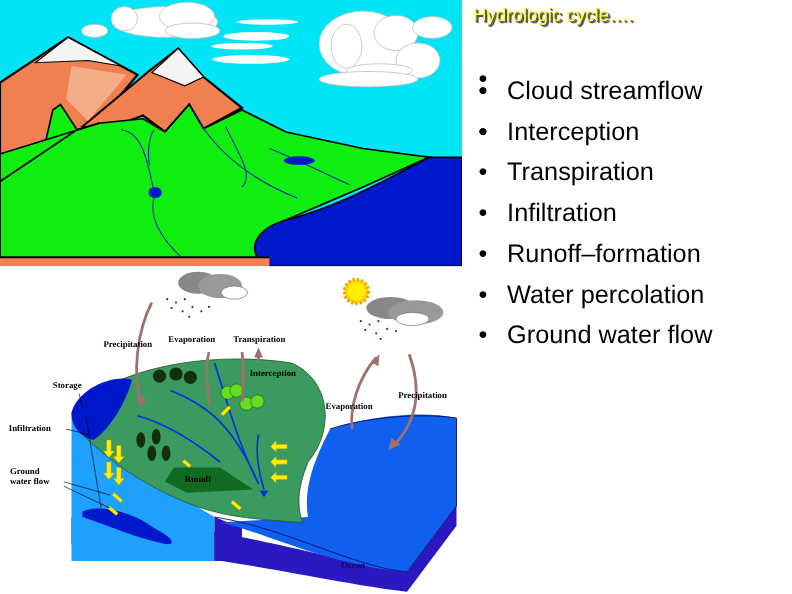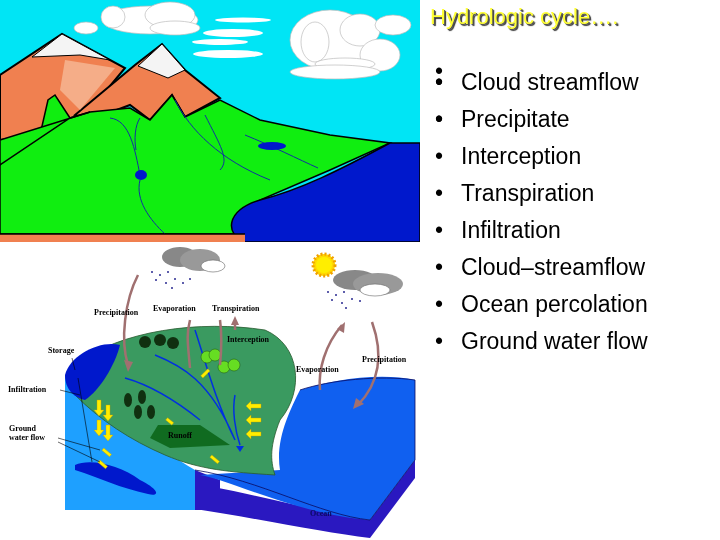--- a/index.html
+++ b/index.html
@@ -1,19 +1,19 @@
 <!DOCTYPE html>
 <html><head>
 <meta charset="utf-8">
 <style>
   html, body { margin:0; padding:0; }
   body { width:720px; height:540px; background:#ffffff; position:relative; overflow:hidden; font-family:"Liberation Sans", sans-serif; }
   .top-illustration { position:absolute; left:0; top:0; width:420px; height:242px; }
   .bottom-diagram { position:absolute; left:0; top:242px; width:420px; height:298px; }
-  .title { position:absolute; left:430px; top:4px; font-size:22px; color:#ffff33; text-shadow:1px 1px 0 #555, 2px 2px 1px #333; white-space:nowrap; }
+  .title { position:absolute; left:430px; top:4px; font-size:17px; color:#ffff33; text-shadow:1px 1px 0 #555, 2px 2px 1px #333; white-space:nowrap; }
   .bullets { position:absolute; left:433px; top:58px; margin:0; padding:0; list-style:none; width:287px; }
   .bullets li { position:relative; padding-left:28px; font-size:23px; line-height:26px; color:#000; margin-bottom:11px; }
   .bullets li .bullet { position:absolute; left:2px; top:0; }
   .lbl { font-family:"Liberation Serif", serif; font-weight:bold; font-size:8px; fill:#000; }
   .lbl-blue { font-family:"Liberation Serif", serif; font-weight:bold; font-size:8px; fill:#0a0a60; }
 </style>
 </head>
 <body>
 
 <svg class="top-illustration" viewBox="0 0 420 242" xmlns="http://www.w3.org/2000/svg">
@@ -191,20 +191,20 @@
   <text x="310" y="516" class="lbl-blue">Ocean</text>
 </svg>
 
 <div class="title">Hydrologic cycle….</div>
 
 <ul class="bullets">
   <li><span class="bullet">•</span></li>
   <li><span class="bullet">•</span></li>
   <li><span class="bullet">•</span><span>Cloud streamflow</span></li>
   <li><span class="bullet">•</span></li>
-  <li><span class="bullet">•</span><span>Precipitate</span></li>
+  <li><span class="bullet">•</span></li>
   <li><span class="bullet">•</span><span>Interception</span></li>
   <li><span class="bullet">•</span><span>Transpiration</span></li>
   <li><span class="bullet">•</span><span>Infiltration</span></li>
-  <li><span class="bullet">•</span><span>Cloud–streamflow</span></li>
-  <li><span class="bullet">•</span><span>Ocean percolation</span></li>
+  <li><span class="bullet">•</span><span>Runoff–formation</span></li>
+  <li><span class="bullet">•</span><span>Water percolation</span></li>
   <li><span class="bullet">•</span><span>Ground water flow</span></li>
 </ul>
 
 </body></html>

